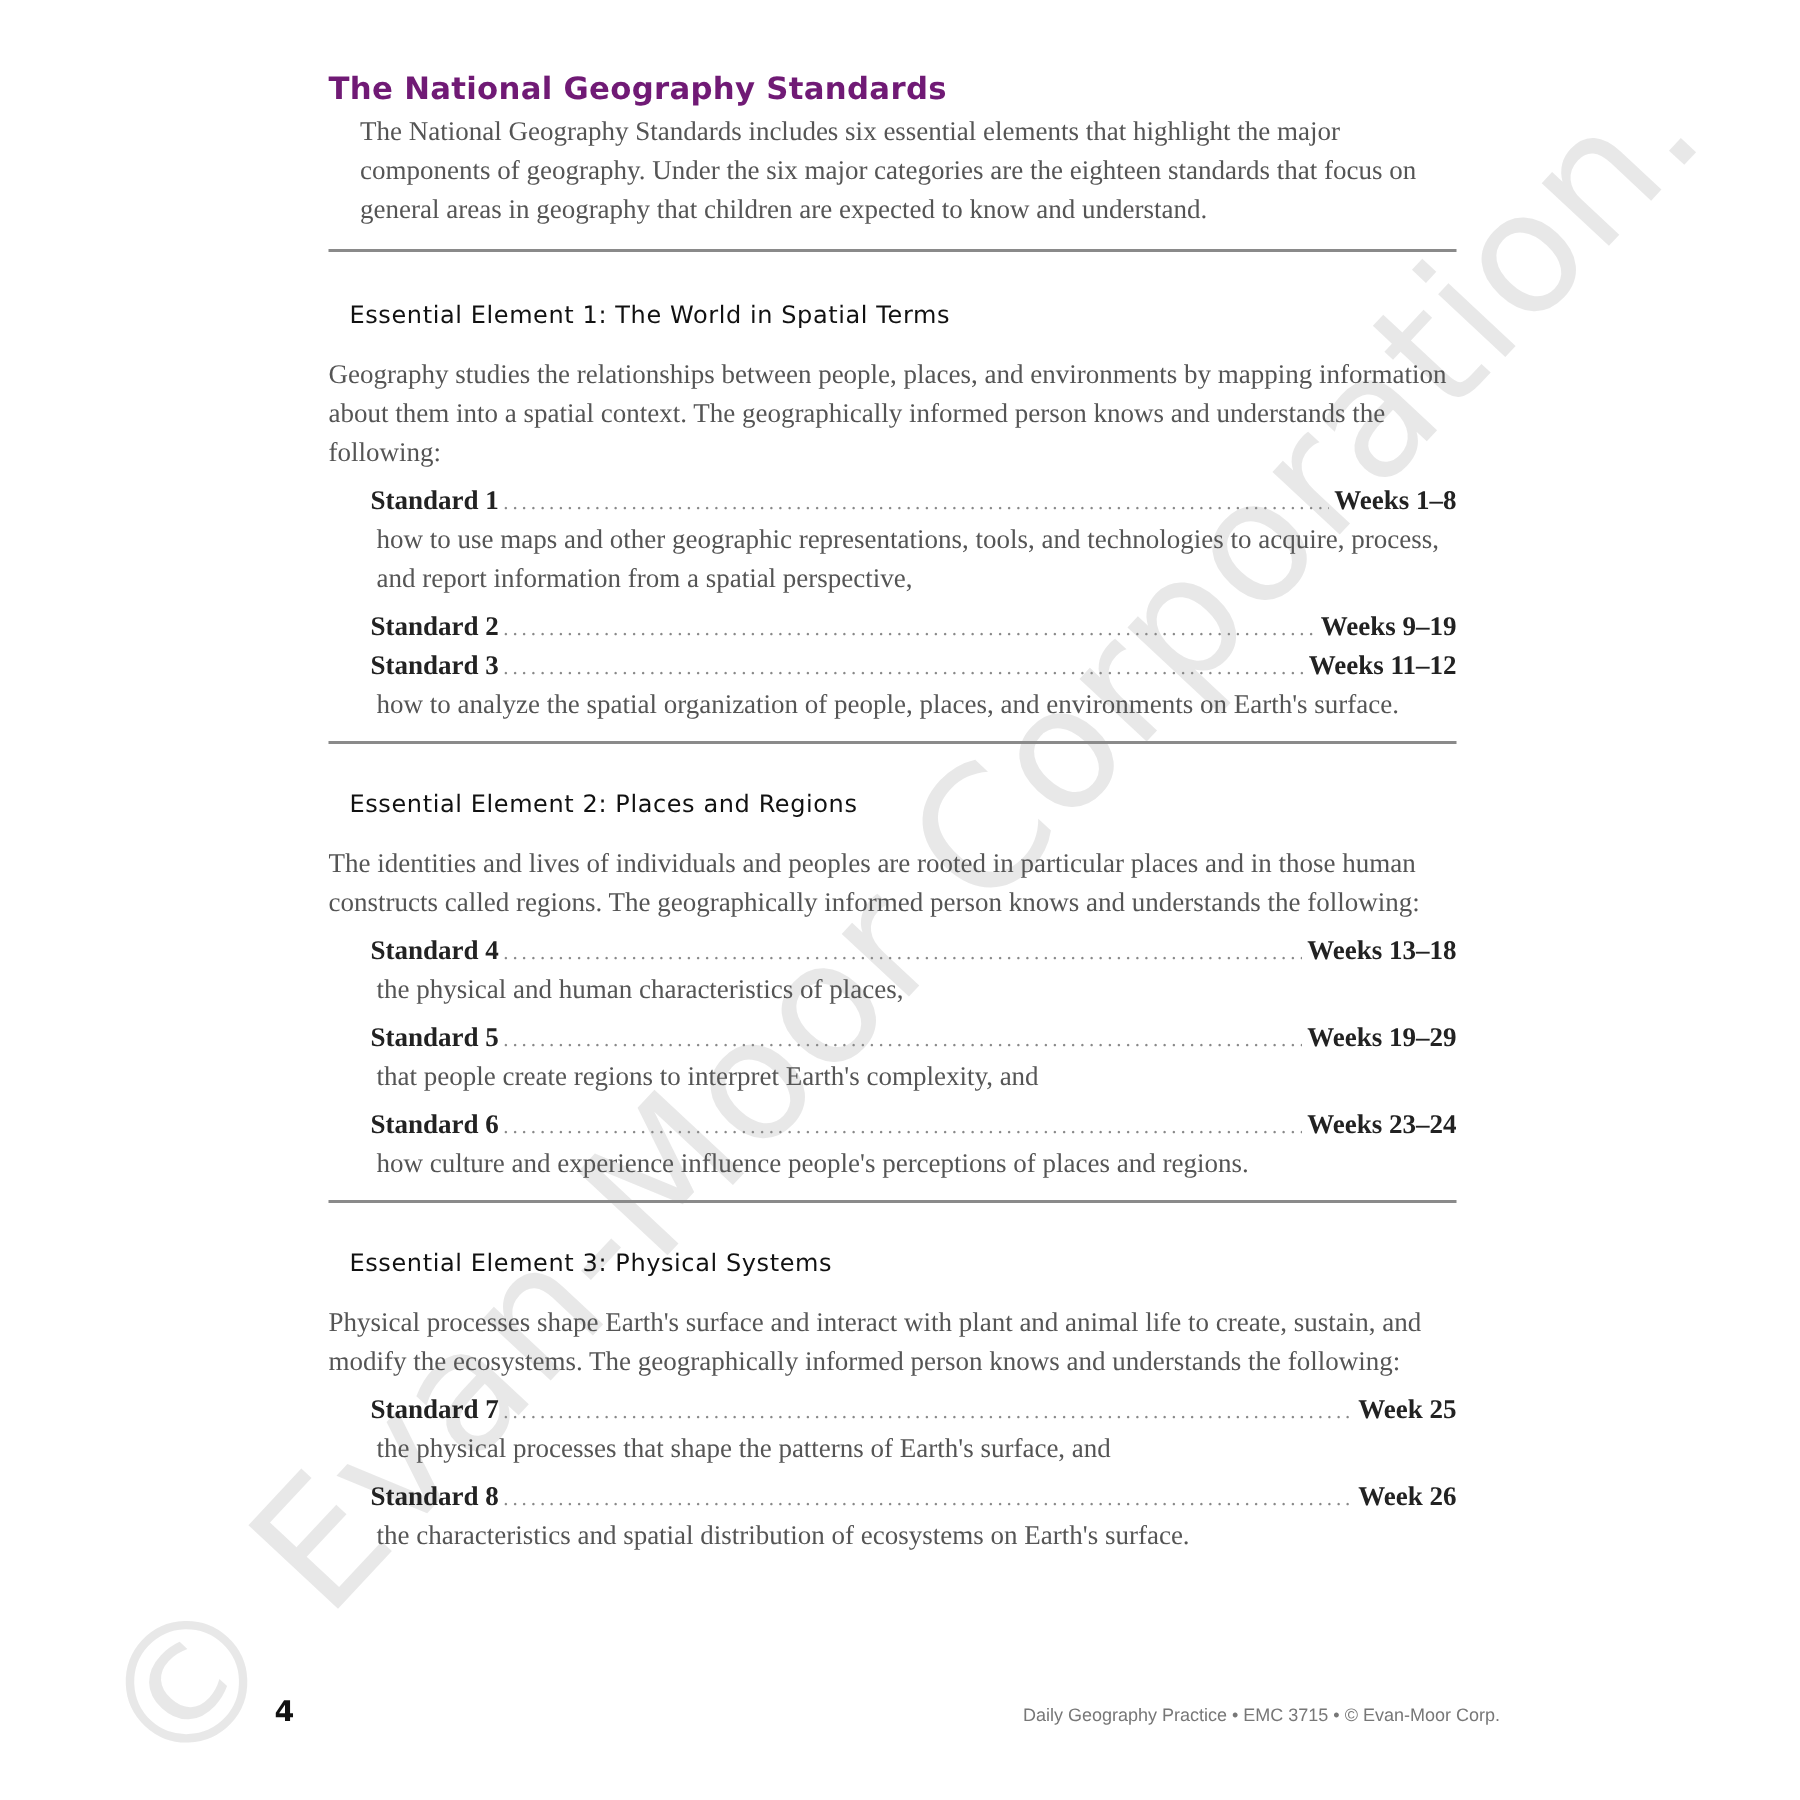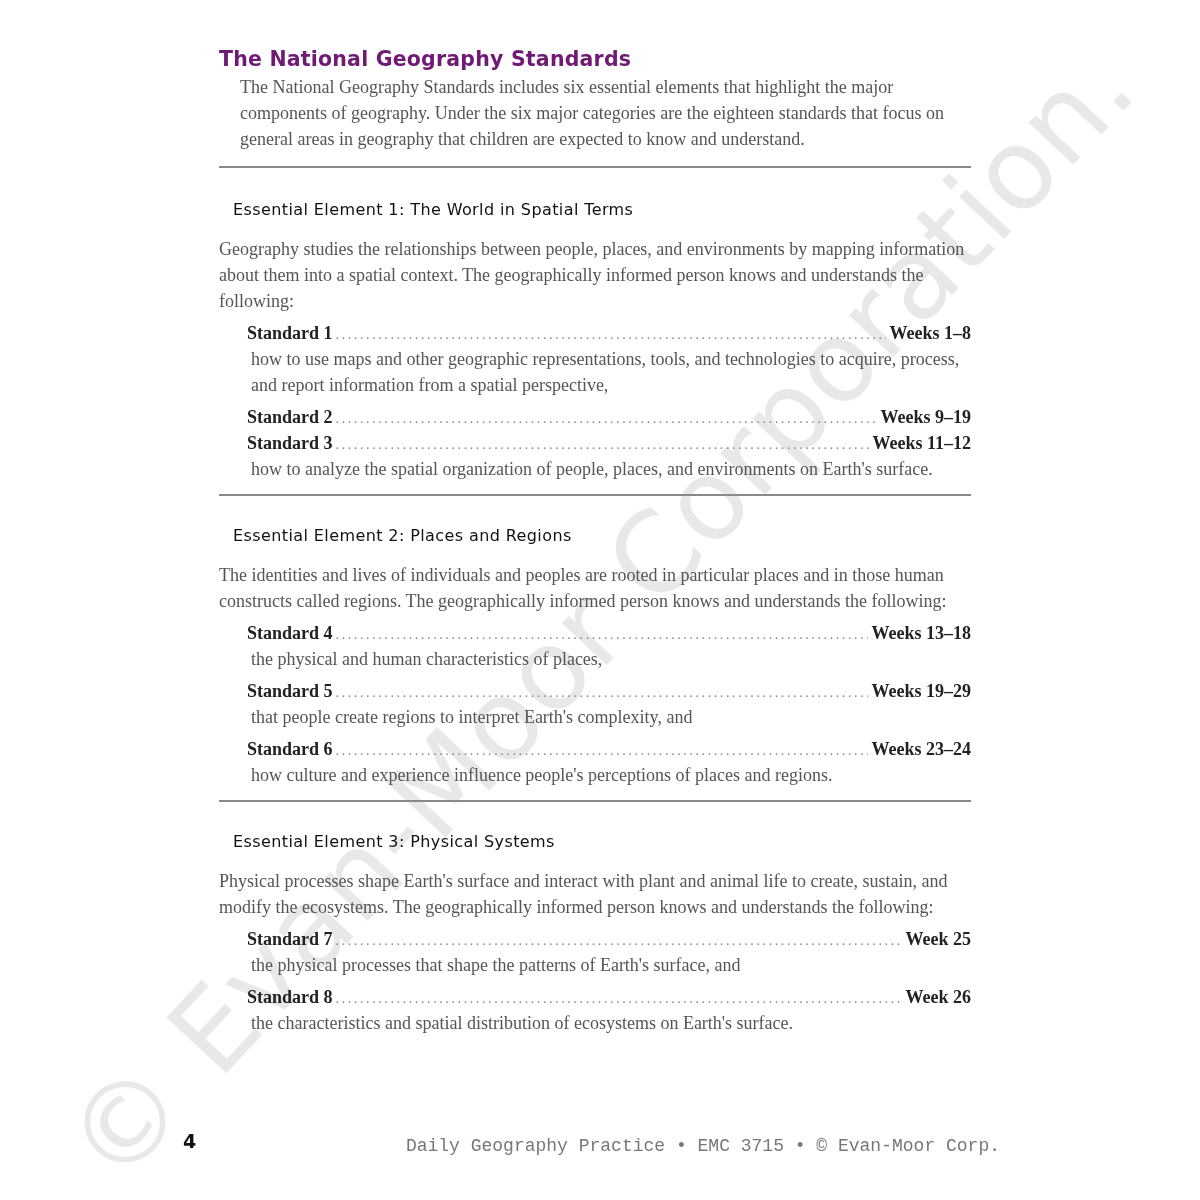--- a/index.html
+++ b/index.html
@@ -40,22 +40,22 @@
   }
   .std-weeks { white-space: nowrap; }
   .std-desc { font-size: 18px; line-height: 26px; color: #555; margin: 0 0 6px 4px; }
   .footer-page {
     position: absolute; left: 183px; top: 1130px;
     font-family: "DejaVu Sans", "Liberation Sans", sans-serif;
     font-weight: bold; font-size: 19px; color: #111;
   }
   .footer-credit {
     position: absolute; right: 200px; top: 1136px;
-    font-family: Liberation Mono, monospace;
-    font-size: 18px; color: #777;
+    font-family: Liberation Sans, sans-serif;
+    font-size: 12px; color: #777;
   }
   .watermark {
     position: absolute; left: 600px; top: 615px;
     transform: translate(-50%, -50%) rotate(-47deg);
     font-family: "DejaVu Sans", "Liberation Sans", sans-serif;
     font-size: 112px; color: rgba(150,150,150,0.22); white-space: nowrap;
     letter-spacing: 1px; pointer-events: none; font-weight: normal;
   }
 </style>
 </head>

